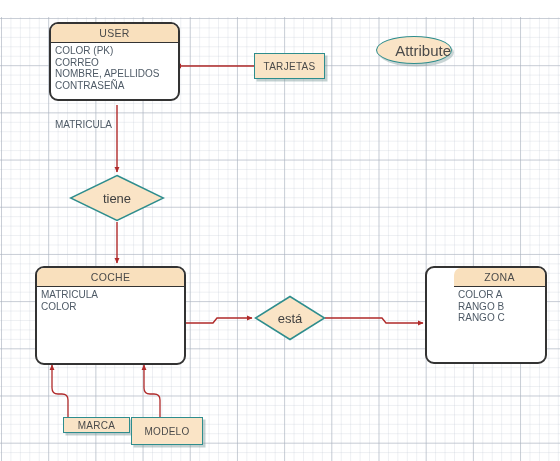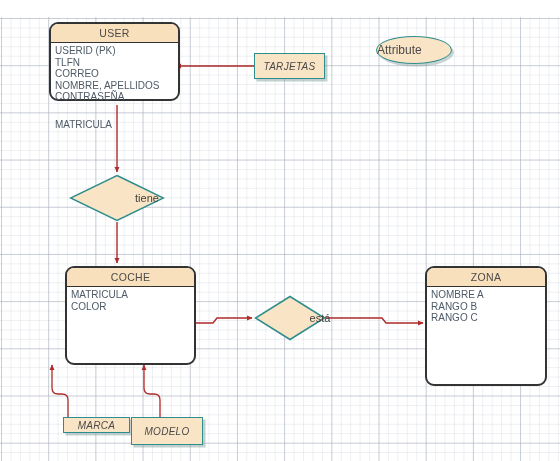--- a/index.html
+++ b/index.html
@@ -81,42 +81,41 @@
   
   .tealbox{
     position:absolute;
     box-sizing:border-box;
     background:#fae4c6;
     border:1.5px solid #2e8d8d;
     box-shadow:2.5px 2.5px 0 rgba(120,150,150,0.45);
     display:flex;align-items:center;justify-content:center;
     font-size:10px;color:#4a4a4a;
     letter-spacing:0.3px;
-    font-style:italic;
   }
 
   
   .ellipse{
     position:absolute;
     box-sizing:border-box;
     background:#fae4c6;
     border:1.5px solid #2e8d8d;
     border-radius:50%;
     box-shadow:2px 2.5px 0 rgba(120,150,150,0.40);
-    display:flex;align-items:center;justify-content:flex-start;
-    font-size:12px;color:#4a4a4a;
+    display:flex;align-items:center;justify-content:flex-end;
+    font-size:15px;color:#4a4a4a;
   }
 
   
   .diamond{position:absolute;}
   .diamond .dshape{position:absolute;left:0;top:0;}
   .diamond .dlabel{
-    position:absolute;left:12px;top:0;width:100%;height:100%;
+    position:absolute;left:0;top:0;width:100%;height:100%;
     display:flex;align-items:center;justify-content:center;
-    font-size:11px;color:#3f3f3f;padding-left:18px;
+    font-size:13px;color:#3f3f3f;
   }
 </style>
 </head>
 <body>
 
 <div id="root">
 
 
   <div id="canvas">
 
@@ -152,22 +151,21 @@
       </g>
 
       <g>
         <path d="M160,400 L160,383 Q160,377 154,377 L150,377 Q144,377 144,371 L144,348" fill="none" stroke="#b02a2a" stroke-width="1.3" marker-end="url(#ah)"></path>
       </g>
     </svg>
 
     <div class="entity" style="left:49px;top:5px;width:131px;height:79px;">
       <div class="ehead">USER</div>
       <div class="ebody">
-        <div class="attr">USERID (PK)</div>
-        <div class="attr">TLFN</div>
+        <div class="attr">COLOR (PK)</div>
         <div class="attr">CORREO</div>
         <div class="attr">NOMBRE, APELLIDOS</div>
         <div class="attr">CONTRASEÑA</div>
       </div>
       <div class="attr overflow" style="top:95px;">MATRICULA</div>
     </div>
 
     <div class="tealbox" style="left:254px;top:36px;width:71px;height:26px;">
       <span>TARJETAS</span>
     </div>
@@ -176,39 +174,39 @@
       <span>Attribute</span>
     </div>
 
     <div class="diamond" style="left:69px;top:157px;width:96px;height:48px;">
       <svg class="dshape" width="96" height="48" viewBox="0 0 96 48">
         <polygon points="48,1.5 94.5,24 48,46.5 1.5,24" fill="#fae4c6" stroke="#2e8d8d" stroke-width="1.5"></polygon>
       </svg>
       <div class="dlabel">tiene</div>
     </div>
 
-    <div class="entity" style="left:65px;top:249px;width:131px;height:99px;">
+    <div class="entity" style="left:35px;top:249px;width:151px;height:99px;">
       <div class="ehead">COCHE</div>
       <div class="ebody">
         <div class="attr">MATRICULA</div>
         <div class="attr">COLOR</div>
       </div>
     </div>
 
     <div class="diamond" style="left:254px;top:278px;width:72px;height:46px;">
       <svg class="dshape" width="72" height="46" viewBox="0 0 72 46">
         <polygon points="36,1.5 70.5,23 36,44.5 1.5,23" fill="#fae4c6" stroke="#2e8d8d" stroke-width="1.5"></polygon>
       </svg>
       <div class="dlabel">está</div>
     </div>
 
-    <div class="entity" style="left:425px;top:249px;width:122px;height:120px;">
+    <div class="entity" style="left:425px;top:249px;width:122px;height:98px;padding-left:27px;">
       <div class="ehead">ZONA</div>
       <div class="ebody">
-        <div class="attr">NOMBRE A</div>
+        <div class="attr">COLOR A</div>
         <div class="attr">RANGO B</div>
         <div class="attr">RANGO C</div>
       </div>
     </div>
 
     <div class="tealbox" style="left:35px;top:400px;width:67px;height:16px;margin-left:28px;">
       <span>MARCA</span>
     </div>
 
     <div class="tealbox" style="left:125px;top:400px;width:72px;height:28px;margin-left:6px;">

